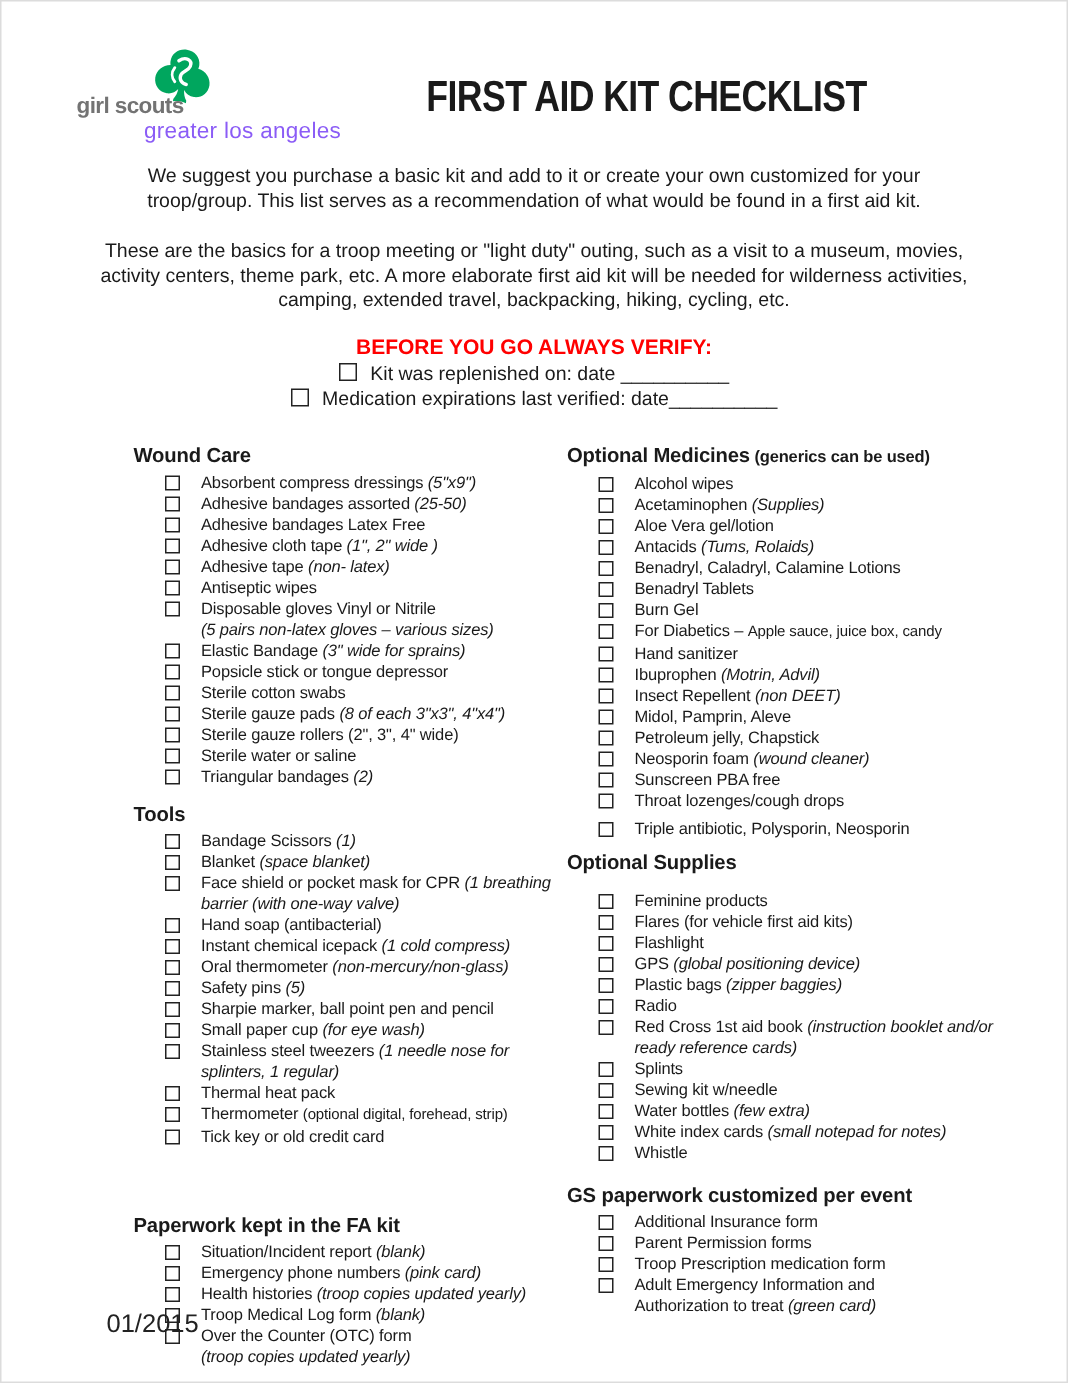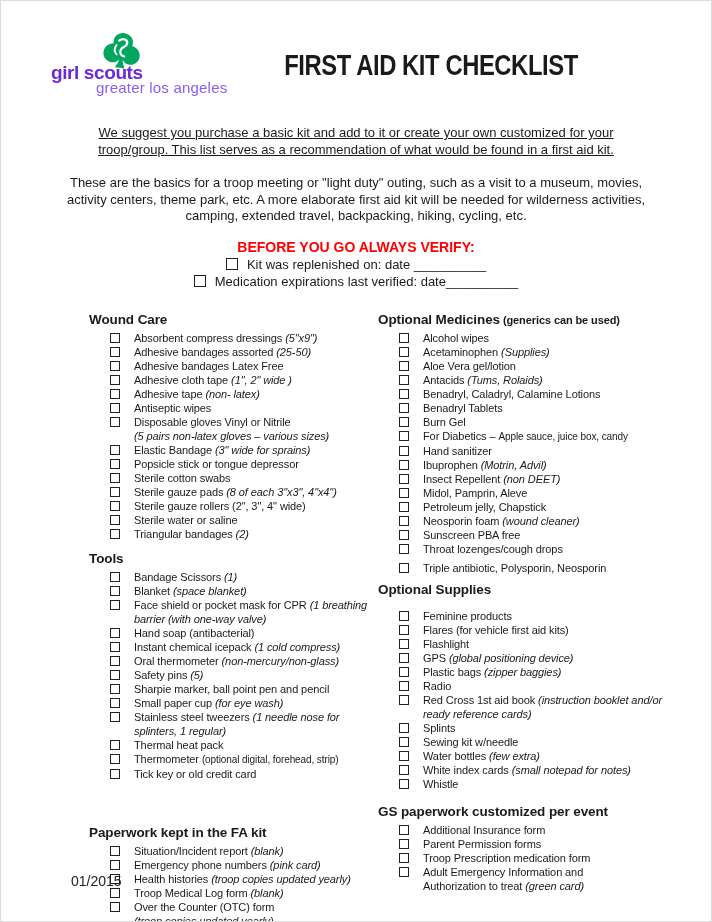--- a/index.html
+++ b/index.html
@@ -12,30 +12,30 @@
     border:1px solid #dcdcdc;
     font-family:"Liberation Sans",sans-serif;
     color:#1a1a1a;
     overflow:hidden;
   }
   
   .header{display:flex;align-items:flex-start;}
   .logo{position:relative;flex:0 0 150px;width:150px;height:62px;}
   .logo svg{position:absolute;left:52px;top:-3px;}
   .trefoil-shape{fill:var(--trefoil,#00a65e);}
-  .logo-line1{position:absolute;top:27px;left:0;font-size:19px;font-weight:bold;letter-spacing:-0.4px;color:#6d28d9;white-space:nowrap;}
+  .logo-line1{position:absolute;top:27px;left:0;font-size:15px;font-weight:bold;letter-spacing:-0.4px;color:#737373;white-space:nowrap;}
   .logo-line2{position:absolute;top:44px;left:17px;font-size:15px;color:#8b5cf6;letter-spacing:0.2px;white-space:nowrap;margin-left:28px;}
   h1.title{
     flex:1;text-align:center;margin:14px 0 0 0;
     font-size:29px;font-weight:bold;letter-spacing:-0.5px;
     white-space:nowrap;transform:scaleX(0.82);
   }
   
   .intro{text-align:center;font-size:13px;line-height:16.5px;margin-left:auto;margin-right:auto;}
-  .intro-1{margin-top:28px;max-width:588px;text-decoration:underline;}
+  .intro-1{margin-top:12px;max-width:588px;}
   .intro-2{margin-top:17px;max-width:612px;}
   
   .verify{margin-top:13px;text-align:center;}
   .verify-heading{font-size:14px;font-weight:bold;line-height:18px;color:var(--verify,#ff0000);}
   .verify-item{font-size:13px;line-height:17px;}
   .vcb{display:inline-block;width:10px;height:10px;border:1.3px solid #222;margin-right:9px;vertical-align:-1px;background:#fff;}
   
   .columns{display:flex;margin-top:22px;padding-left:38px;}
   .col{flex:0 0 289px;width:289px;}
   section h2{font-size:13.5px;font-weight:bold;margin:0;line-height:16px;letter-spacing:-0.1px;}
@@ -46,21 +46,21 @@
   section li.gap{margin-top:5px;}
   section li .cb{position:absolute;left:21px;top:2.5px;width:8px;height:8px;border:1.1px solid #222;background:#fff;}
   .seg-i{font-style:italic;}
   .seg-is{font-size:10px;}
   .seg-s{font-size:10px;}
   
   .sec-tools{margin-top:10px;}
   .sec-paperwork-fa-kit{margin-top:44px;}
   .sec-optional-supplies{margin-top:7px;}
   .sec-gs-paperwork{margin-top:13px;}
-  .footer-date{position:absolute;left:70px;top:872px;font-size:14px;color:#222;}
+  .footer-date{position:absolute;left:70px;top:872px;font-size:17px;color:#222;}
 </style>
 </head>
 <body>
 
 <div class="page">
 
   <div class="header">
     <div class="logo">
       <svg width="38" height="40" viewBox="0 0 100 104">
         <g transform="rotate(8 50 50)">

